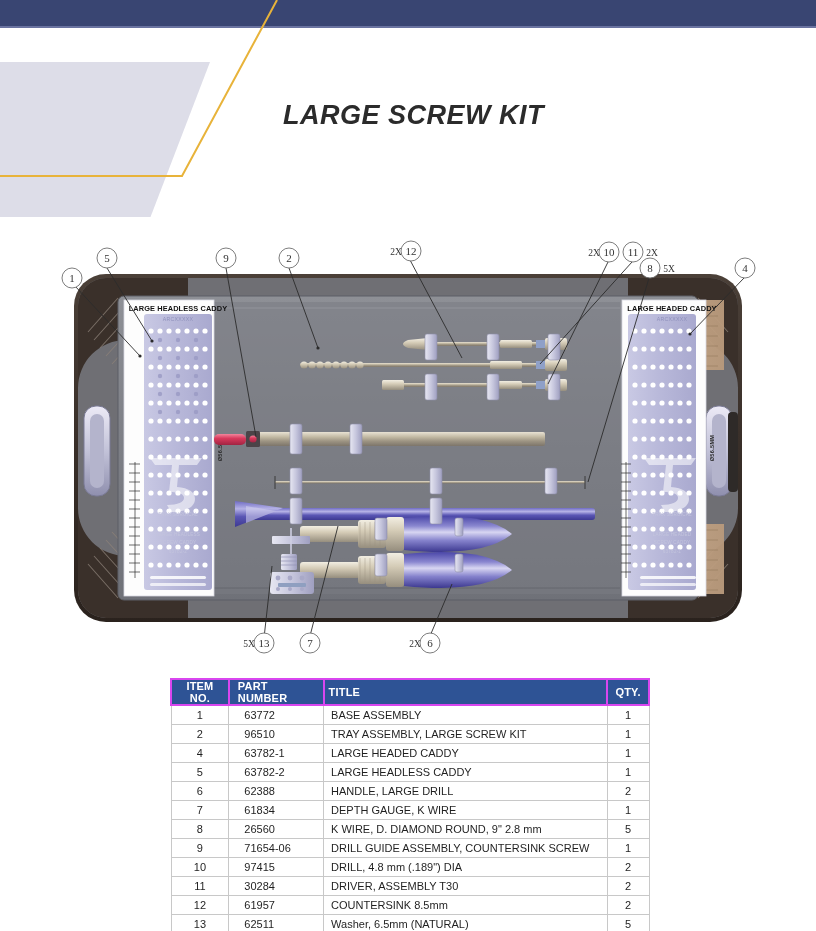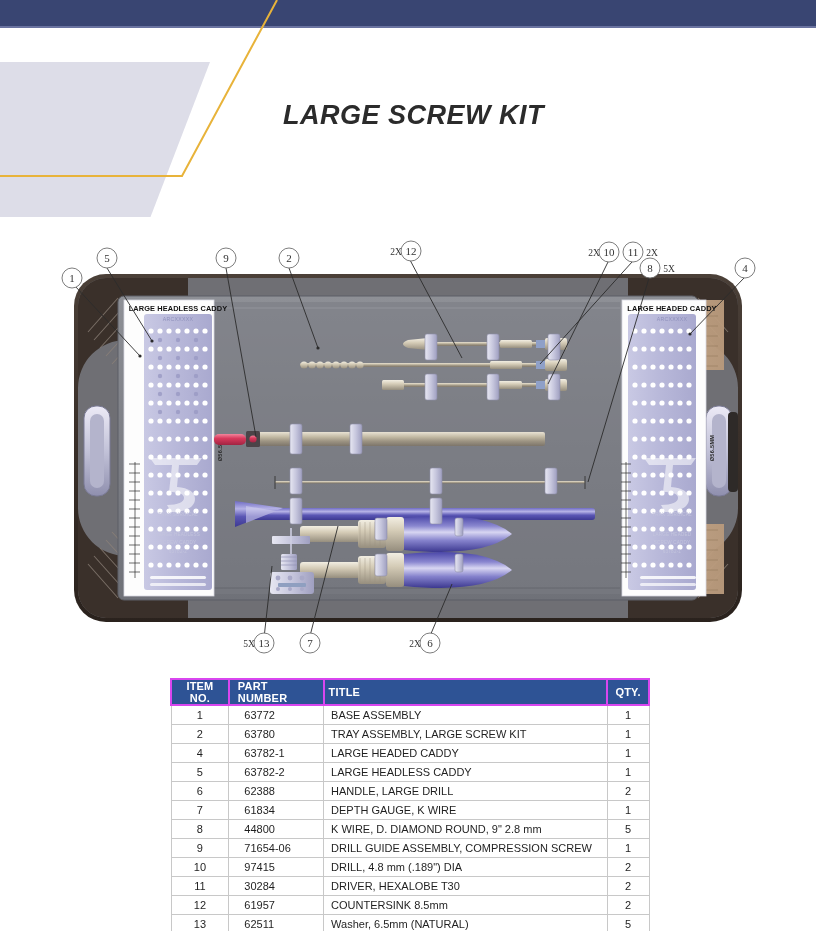--- a/index.html
+++ b/index.html
@@ -703,21 +703,21 @@
   </thead>
   <tbody>
       <tr>
         <td class="c-item">1</td>
         <td class="c-part">63772</td>
         <td class="c-title">BASE ASSEMBLY</td>
         <td class="c-qty">1</td>
       </tr>
       <tr>
         <td class="c-item">2</td>
-        <td class="c-part">63780</td>
+        <td class="c-part">96510</td>
         <td class="c-title">TRAY ASSEMBLY, LARGE SCREW KIT</td>
         <td class="c-qty">1</td>
       </tr>
       <tr>
         <td class="c-item">4</td>
         <td class="c-part">63782-1</td>
         <td class="c-title">LARGE HEADED CADDY</td>
         <td class="c-qty">1</td>
       </tr>
       <tr>
@@ -733,40 +733,40 @@
         <td class="c-qty">2</td>
       </tr>
       <tr>
         <td class="c-item">7</td>
         <td class="c-part">61834</td>
         <td class="c-title">DEPTH GAUGE, K WIRE</td>
         <td class="c-qty">1</td>
       </tr>
       <tr>
         <td class="c-item">8</td>
-        <td class="c-part">44800</td>
+        <td class="c-part">26560</td>
         <td class="c-title">K WIRE, D. DIAMOND ROUND, 9" 2.8 mm</td>
         <td class="c-qty">5</td>
       </tr>
       <tr>
         <td class="c-item">9</td>
         <td class="c-part">71654-06</td>
-        <td class="c-title">DRILL GUIDE ASSEMBLY, COMPRESSION SCREW</td>
+        <td class="c-title">DRILL GUIDE ASSEMBLY, COUNTERSINK SCREW</td>
         <td class="c-qty">1</td>
       </tr>
       <tr>
         <td class="c-item">10</td>
         <td class="c-part">97415</td>
         <td class="c-title">DRILL, 4.8  mm (.189") DIA</td>
         <td class="c-qty">2</td>
       </tr>
       <tr>
         <td class="c-item">11</td>
         <td class="c-part">30284</td>
-        <td class="c-title">DRIVER, HEXALOBE T30</td>
+        <td class="c-title">DRIVER, ASSEMBLY T30</td>
         <td class="c-qty">2</td>
       </tr>
       <tr>
         <td class="c-item">12</td>
         <td class="c-part">61957</td>
         <td class="c-title">COUNTERSINK 8.5mm</td>
         <td class="c-qty">2</td>
       </tr>
       <tr>
         <td class="c-item">13</td>

